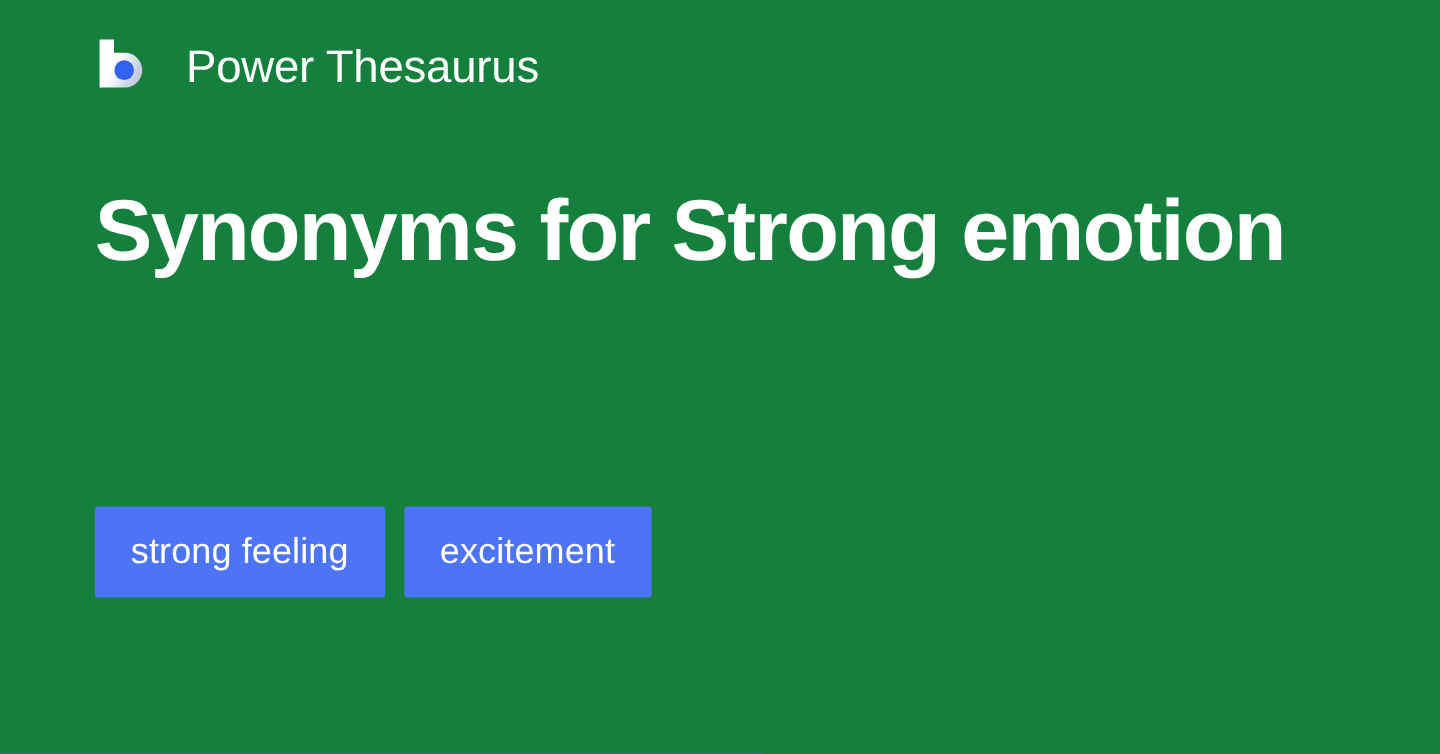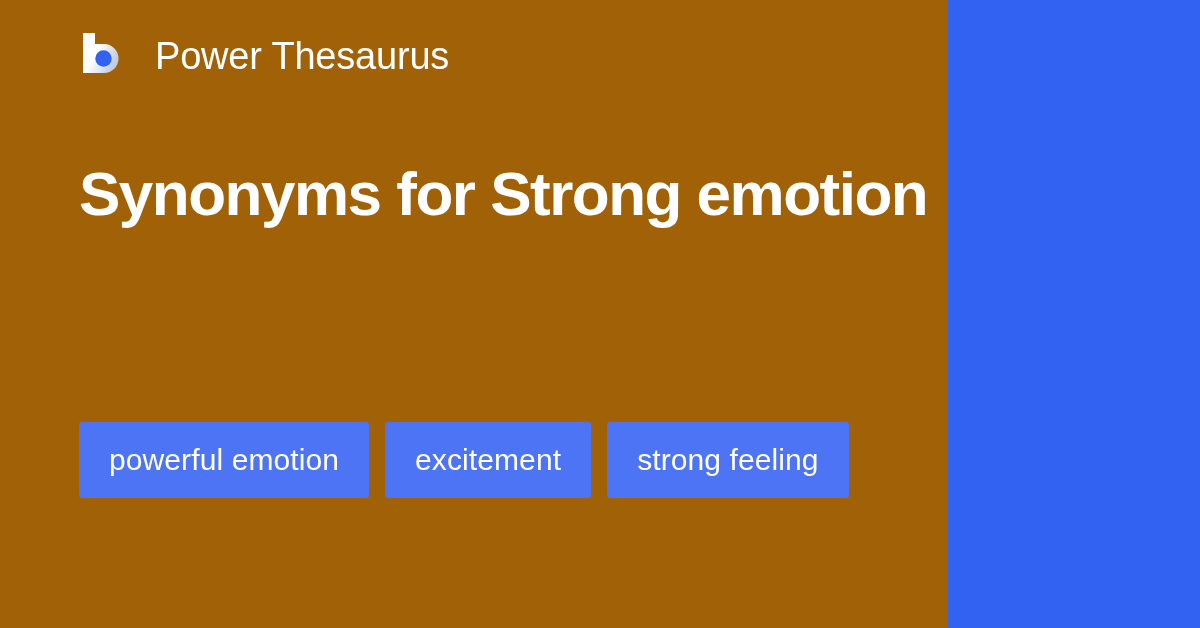--- a/index.html
+++ b/index.html
@@ -8,23 +8,23 @@
   }
   body {
     width: 1200px;
     height: 628px;
     overflow: hidden;
     font-family: "Liberation Sans", sans-serif;
     background: #3162f1;
   }
   .page {
     position: relative;
-    width: 948px;
+    width: 1200px;
     height: 628px;
-    background: #a16207;
+    background: #15803d;
     box-sizing: border-box;
   }
 
   
   .brand {
     position: absolute;
     left: 79px;
     top: 28px;
     display: flex;
     align-items: center;
@@ -49,21 +49,21 @@
   }
 
   
   .headline {
     position: absolute;
     left: 79px;
     top: 136px;
     width: 1000px;
     margin: 0;
     font-family: "Liberation Sans", sans-serif;
-    font-size: 62px;
+    font-size: 72px;
     font-weight: 700;
     line-height: 115px;
     letter-spacing: -1.5px;
     color: #ffffff;
   }
 
   
   .tags {
     position: absolute;
     left: 79px;
@@ -110,18 +110,17 @@
         <path d="M4 2 H16 V13 H25 A14.5 14.5 0 1 1 25 42 H4 Z" fill="url(#bGrad)"></path>
         <circle cx="24.5" cy="27.5" r="8.2" fill="#3162f1"></circle>
       </svg>
     </span>
     <span class="brand-name">Power Thesaurus</span>
   </div>
 
   <h1 class="headline">Synonyms for Strong emotion</h1>
 
   <div class="tags">
-    <span class="tag">powerful emotion</span>
+    <span class="tag">strong feeling</span>
     <span class="tag">excitement</span>
-    <span class="tag">strong feeling</span>
   </div>
 
 </div>
 
 </body></html>

